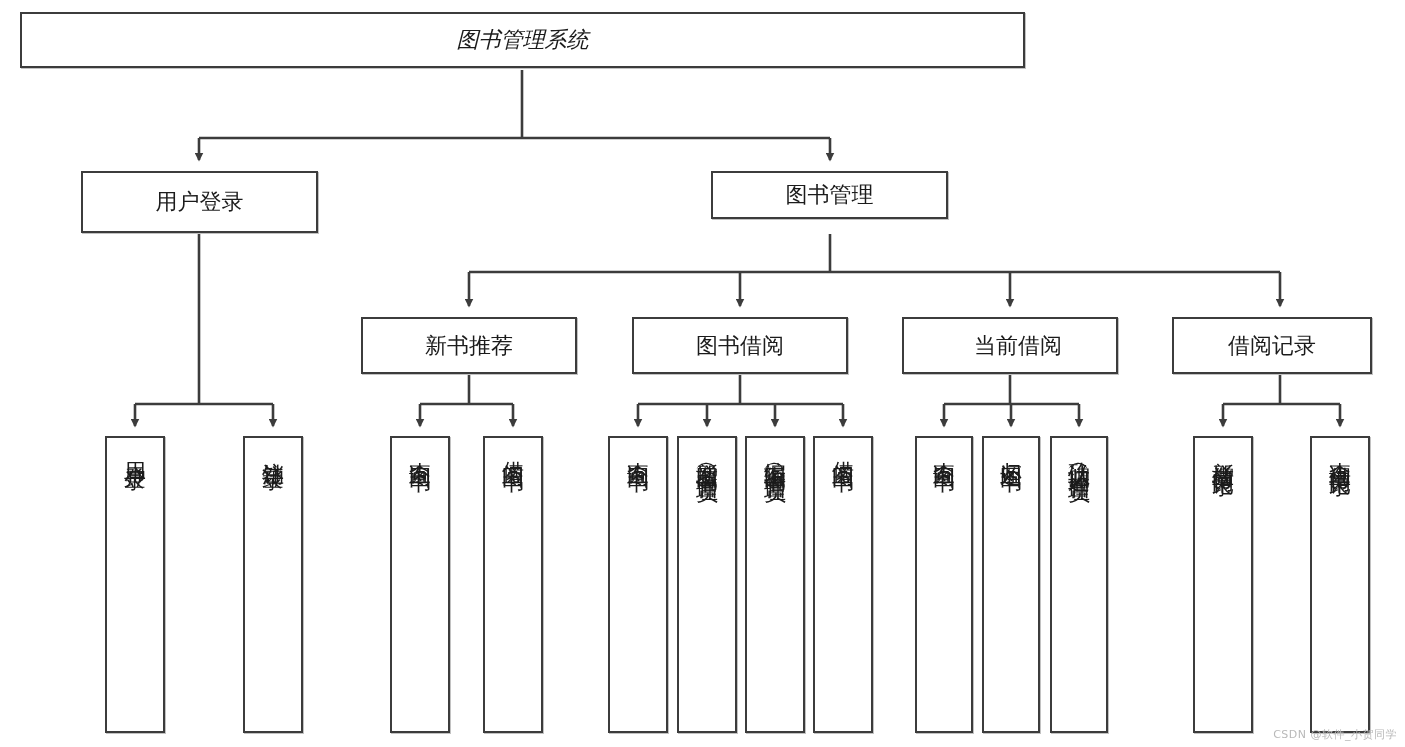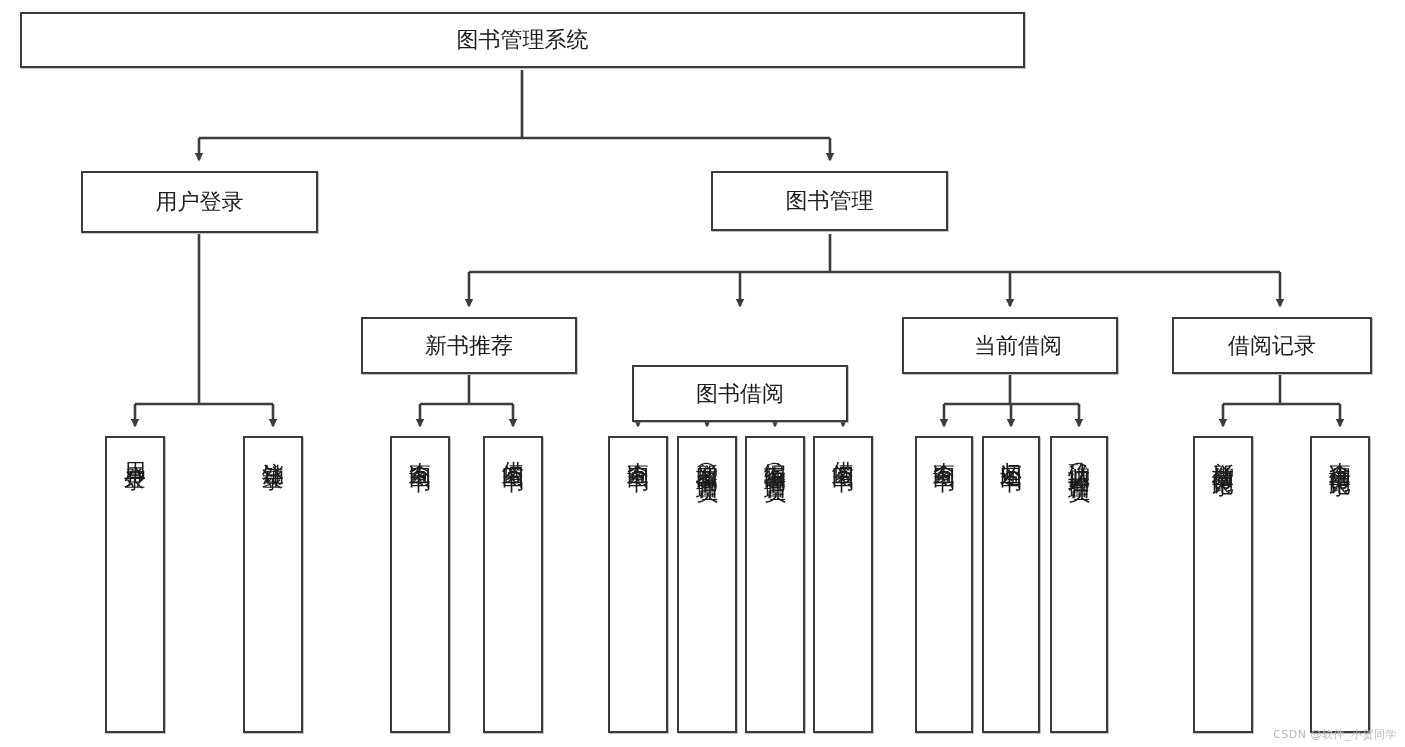--- a/index.html
+++ b/index.html
@@ -39,20 +39,21 @@
   .node .label {
     text-align: center;
     line-height: 1.25;
     white-space: nowrap;
   }
   .node.h .label {
     font-size: 22px;
   }
   .node.root .label {
     font-size: 22px;
+    font-style: italic;
   }
   
   .node.v {
     align-items: flex-start;
     padding-top: 6px;
   }
   .node.v .label {
     writing-mode: vertical-rl;
     text-orientation: upright;
     font-size: 22px;
@@ -127,28 +128,28 @@
     </g>
   </svg>
 
   <div class="node root" style="left:20px; top:12px; width:1005px; height:56px;">
     <span class="label">图书管理系统</span>
   </div>
 
   <div class="node h" style="left:81px; top:171px; width:237px; height:62px;">
     <span class="label">用户登录</span>
   </div>
-  <div class="node h" style="left:711px; top:171px; width:237px; height:60px;">
+  <div class="node h" style="left:711px; top:171px; width:237px; height:48px;">
     <span class="label">图书管理</span>
   </div>
 
   <div class="node h" style="left:361px; top:317px; width:216px; height:57px;">
     <span class="label">新书推荐</span>
   </div>
-  <div class="node h" style="left:632px; top:317px; width:216px; height:57px;margin-top:48px;">
+  <div class="node h" style="left:632px; top:317px; width:216px; height:57px;">
     <span class="label">图书借阅</span>
   </div>
   <div class="node h" style="left:902px; top:317px; width:216px; height:57px;padding-left:16px;">
     <span class="label">当前借阅</span>
   </div>
   <div class="node h" style="left:1172px; top:317px; width:200px; height:57px;">
     <span class="label">借阅记录</span>
   </div>
 
   <div class="node v" style="left:105px; top:436px; width:60px; height:297px;">

